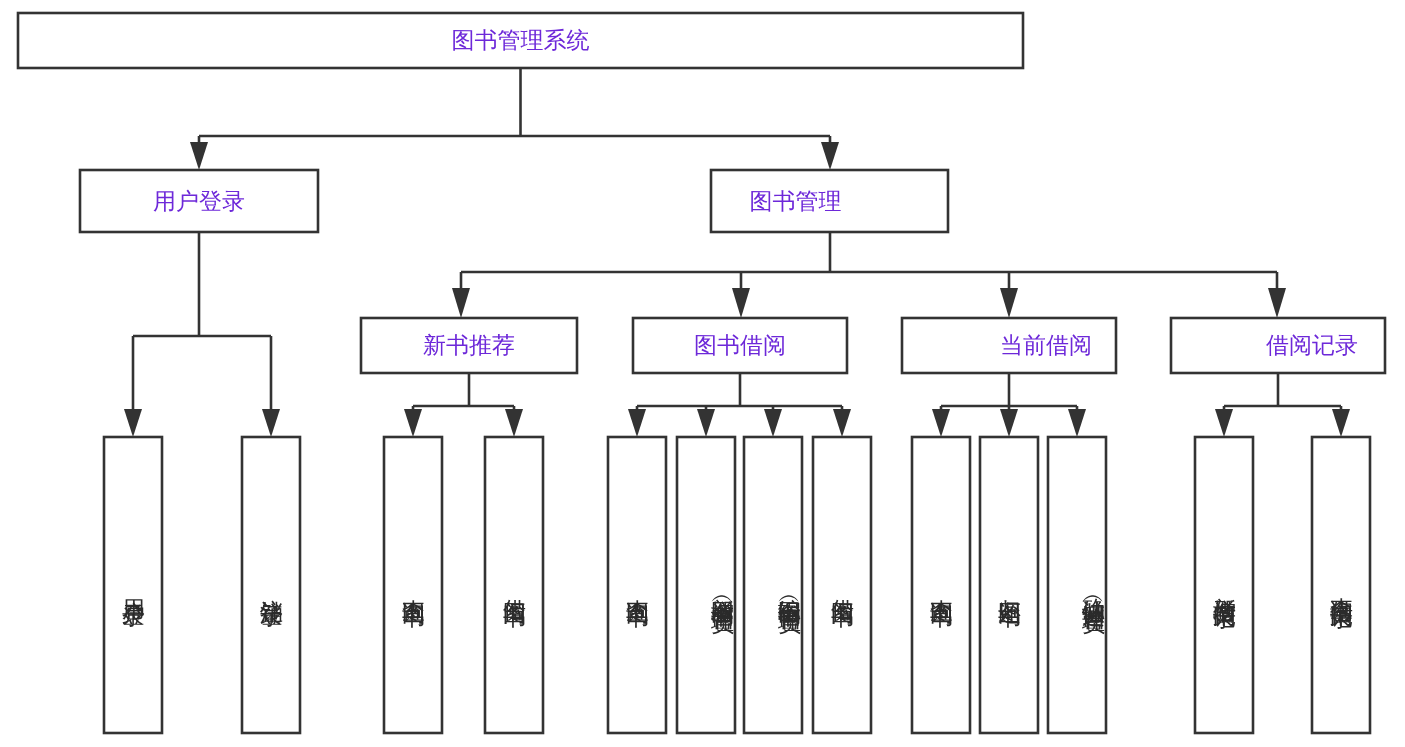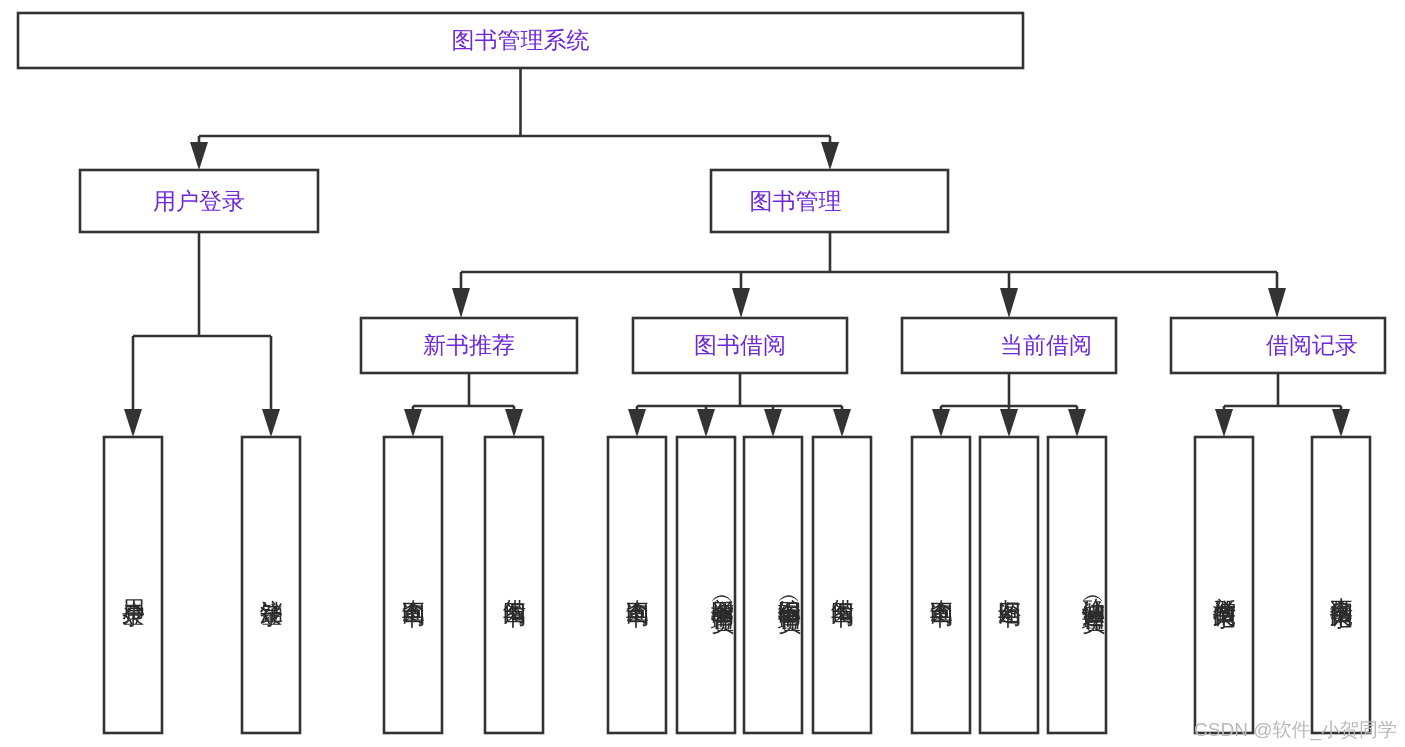--- a/index.html
+++ b/index.html
@@ -214,15 +214,14 @@
   <div class="vlabel-wrap overflow-top" style="left:744px; top:437px; width:58px; height:296px;">编辑图书（管理员）</div>
   <div class="vlabel-wrap" style="left:813px; top:437px; width:58px; height:296px;">借阅图书</div>
 
   <div class="vlabel-wrap" style="left:912px; top:437px; width:58px; height:296px;">查询图书</div>
   <div class="vlabel-wrap" style="left:980px; top:437px; width:58px; height:296px;">归还图书</div>
   <div class="vlabel-wrap overflow-top" style="left:1048px; top:437px; width:58px; height:296px;">确认归还（管理员）</div>
 
   <div class="vlabel-wrap" style="left:1195px; top:437px; width:58px; height:296px;">新增借阅记录</div>
   <div class="vlabel-wrap" style="left:1312px; top:437px; width:58px; height:296px;">查询借阅记录</div>
 
-  <div id="watermark">CSDN @软件_小贺同学</div>
 
 </div>
 
 </body></html>

